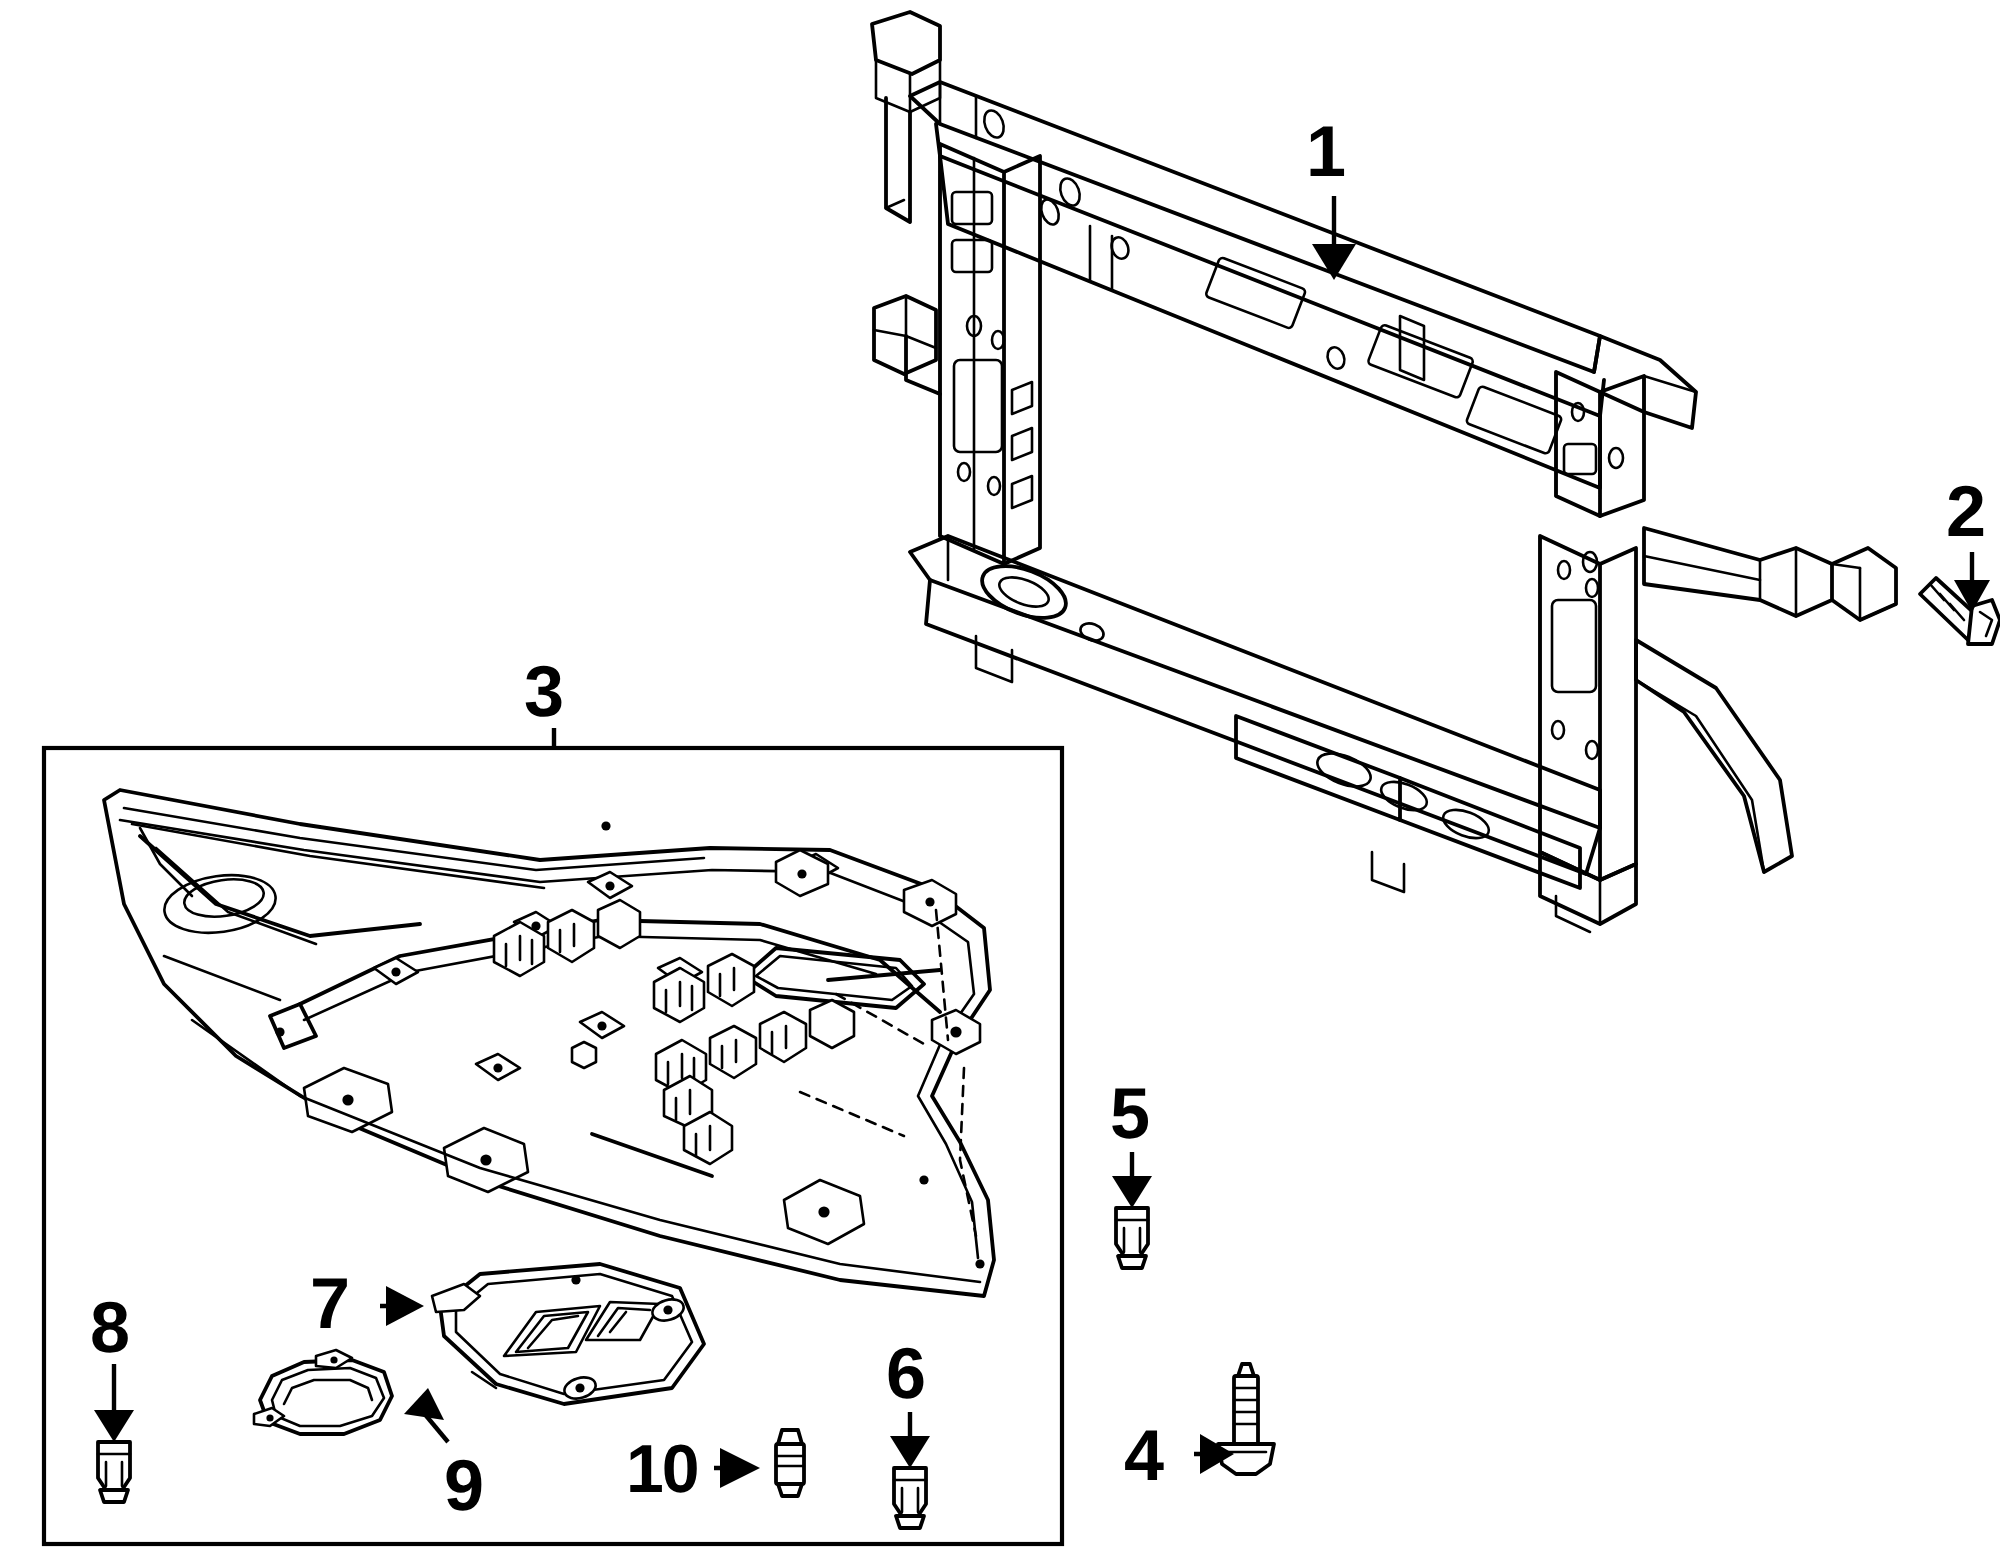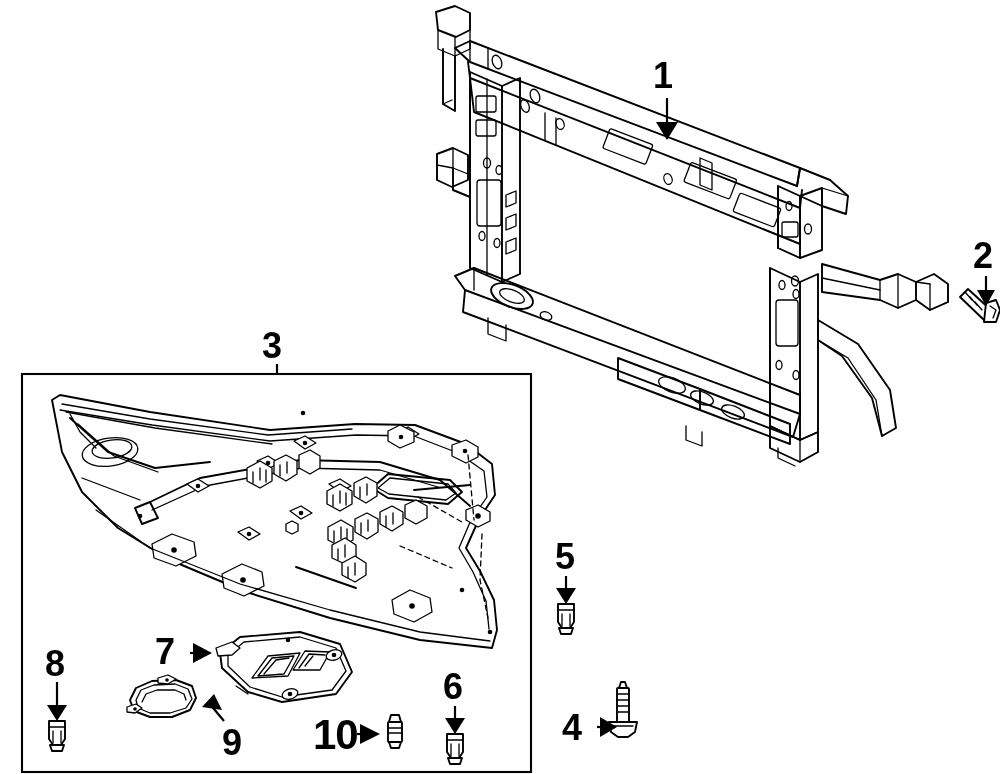--- a/index.html
+++ b/index.html
@@ -29,21 +29,21 @@
     position: absolute;
     font-family: "Liberation Sans", sans-serif;
     font-weight: bold;
     font-size: 36px;
     line-height: 36px;
     color: #000000;
     letter-spacing: -1px;
     user-select: none;
   }
   .callout-num.small {
-    font-size: 42px;
+    font-size: 34px;
   }
 </style>
 </head>
 <body>
 
 <div id="page">
 
   <svg viewBox="0 0 1000 774" xmlns="http://www.w3.org/2000/svg">
     <defs>
       <style>

